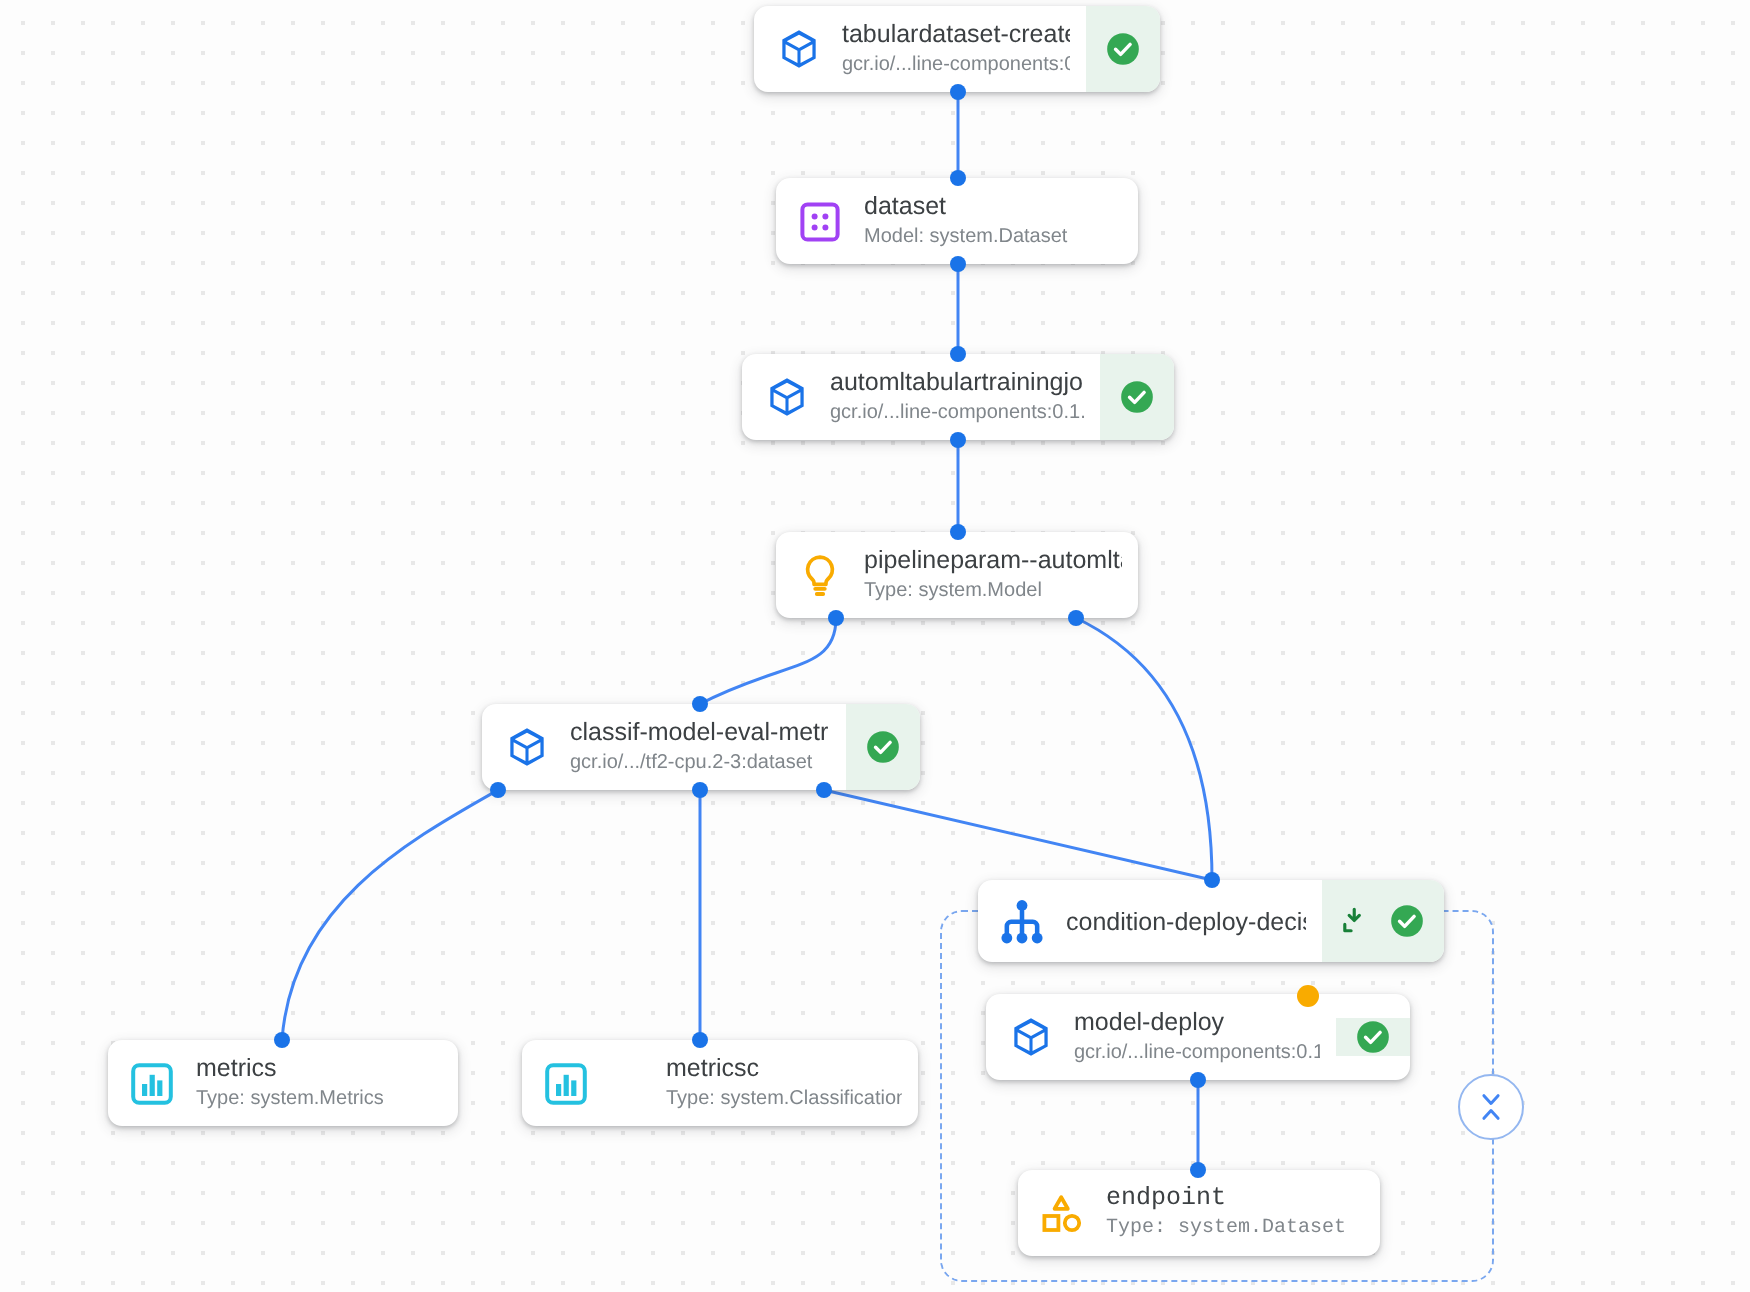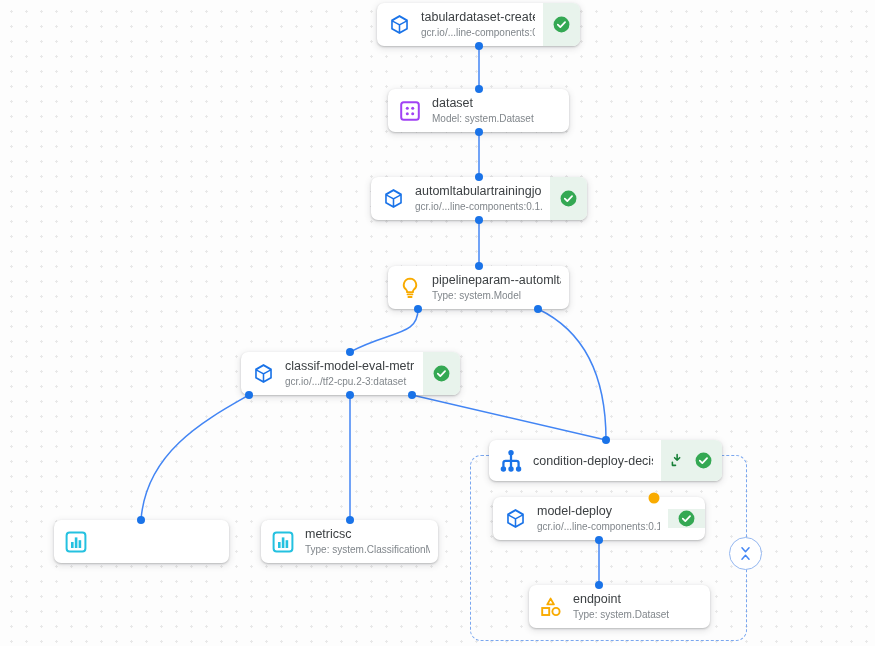--- a/index.html
+++ b/index.html
@@ -258,21 +258,21 @@
           <div class="node-sub">gcr.io/...line-components:0.1.3</div>
         </div>
         <div class="status-pane">
           <svg class="ico-svg" viewBox="0 0 24 24" width="19" height="19">
             <circle cx="12" cy="12" r="10" fill="#34a853"></circle>
             <path d="M7.3 12.2l3.2 3.2 6-6.3" fill="none" stroke="#ffffff" stroke-width="2.2" stroke-linecap="round" stroke-linejoin="round"></path>
           </svg>
         </div>
       </div>
       <div class="orange-dot" style="left: 654px; top: 498px; background: rgb(249, 171, 0);"></div>
-      <div class="node artifact" style="left: 529px; top: 585px; width: 181px; height: 43px;">
+      <div class="node artifact" style="left: 509px; top: 585px; width: 181px; height: 43px; font-family: Liberation Mono, monospace;">
         <div class="node-icon">
           <svg class="ico-svg" viewBox="0 0 24 24" width="24" height="24">
             <path d="M11.6 3.6 14.9 9.4H8.3z" fill="none" stroke="#f9ab00" stroke-width="1.9" stroke-linejoin="round"></path>
             <rect x="3.2" y="13" width="7" height="7" fill="none" stroke="#f9ab00" stroke-width="1.9"></rect>
             <circle cx="17" cy="16.5" r="3.6" fill="none" stroke="#f9ab00" stroke-width="1.9"></circle>
           </svg>
         </div>
         <div class="node-text">
           <div class="node-title">endpoint</div>
           <div class="node-sub">Type: system.Dataset</div>
@@ -280,22 +280,26 @@
       </div>
       <div class="node artifact" style="left: 54px; top: 520px; width: 175px; height: 43px;">
         <div class="node-icon">
           <svg class="ico-svg" viewBox="0 0 24 24" width="24" height="24">
             <rect x="2.6" y="2.6" width="18.8" height="18.8" rx="3" fill="none" stroke="#24c1e0" stroke-width="2"></rect>
             <rect x="7" y="12" width="2.6" height="6" fill="#24c1e0"></rect>
             <rect x="10.8" y="7.4" width="2.6" height="10.6" fill="#24c1e0"></rect>
             <rect x="14.6" y="10.2" width="2.6" height="7.8" fill="#24c1e0"></rect>
           </svg>
         </div>
-      </div>
-      <div class="node artifact" style="left: 261px; top: 520px; width: 177px; height: 43px;">
+        <div class="node-text">
+          <div class="node-title">metrics</div>
+          <div class="node-sub">Type: system.Metrics</div>
+        </div>
+      </div>
+      <div class="node artifact" style="left: 261px; top: 520px; width: 198px; height: 43px; gap: 28px;">
         <div class="node-icon">
           <svg class="ico-svg" viewBox="0 0 24 24" width="24" height="24">
             <rect x="2.6" y="2.6" width="18.8" height="18.8" rx="3" fill="none" stroke="#24c1e0" stroke-width="2"></rect>
             <rect x="7" y="12" width="2.6" height="6" fill="#24c1e0"></rect>
             <rect x="10.8" y="7.4" width="2.6" height="10.6" fill="#24c1e0"></rect>
             <rect x="14.6" y="10.2" width="2.6" height="7.8" fill="#24c1e0"></rect>
           </svg>
         </div>
         <div class="node-text">
           <div class="node-title">metricsc</div>

